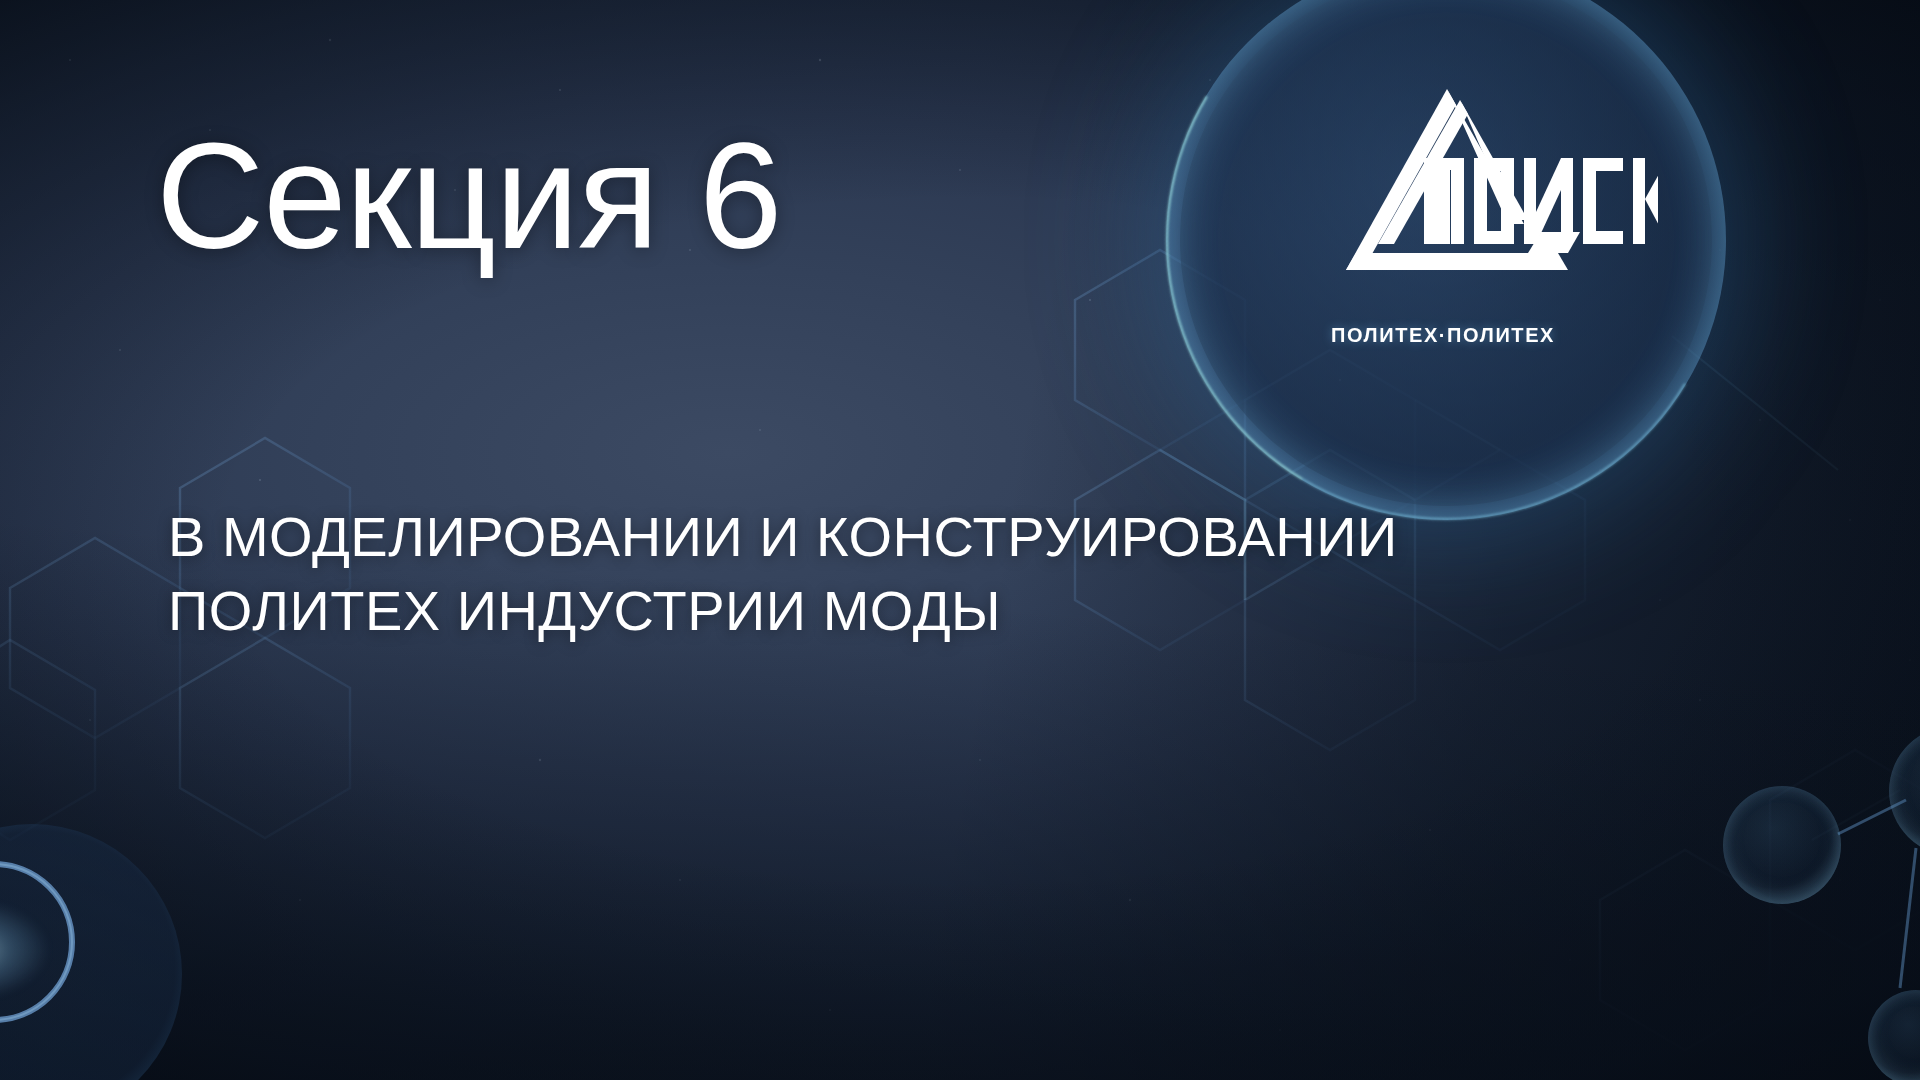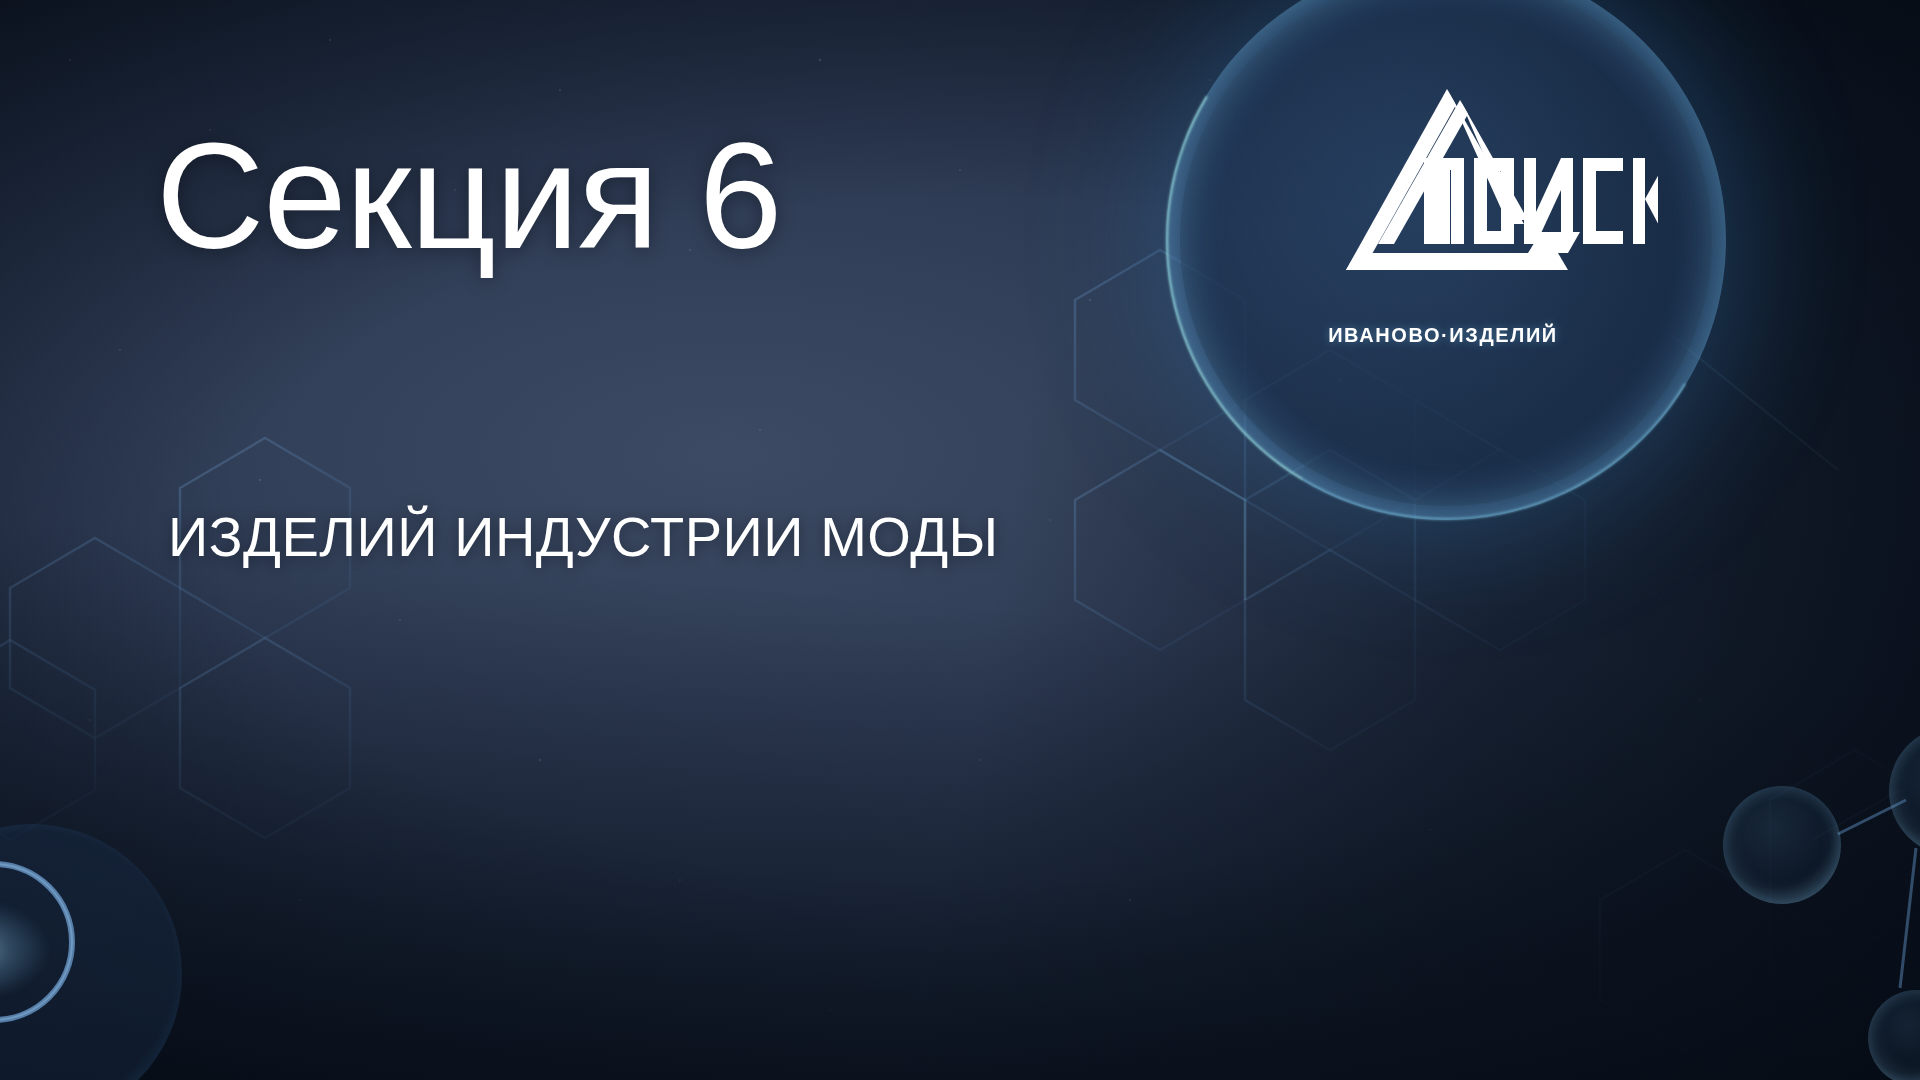--- a/index.html
+++ b/index.html
@@ -291,27 +291,28 @@
         <rect x="333" y="86" width="12" height="86"></rect>
         <polygon points="308,172 308,140 333,86 333,118"></polygon>
 
         <path d="M355,86 h40 v13 h-27 v60 h27 v13 h-40 z"></path>
 
         <rect x="405" y="86" width="12" height="86"></rect>
         <polygon points="417,127 440,86 454,86 430,128"></polygon>
         <polygon points="417,127 431,127 456,172 441,172"></polygon>
       </g>
     </svg>
-    <div class="logo-sub">ИВАНОВО·ИЗДЕЛИЙ</div>
+    <div class="logo-sub">ПОЛИТЕХ·ПОЛИТЕХ</div>
   </div>
 
   <div class="title">Секция 6</div>
 
   <div class="subtitle">
-    <span class="ln">ИЗДЕЛИЙ ИНДУСТРИИ МОДЫ</span>
+    <span class="ln">В МОДЕЛИРОВАНИИ И КОНСТРУИРОВАНИИ</span>
+    <span class="ln">ПОЛИТЕХ ИНДУСТРИИ МОДЫ</span>
   </div>
 
   <div class="mag-sphere"></div>
   <svg class="mag-icon" viewBox="0 0 300 300">
     <g fill="none" stroke="#6f9fd2" stroke-opacity=".75" stroke-width="6" stroke-linejoin="round">
       <circle cx="112" cy="118" r="78"></circle>
       <path d="M62 176 L22 216 L40 234 L80 194"></path>
     </g>
     <circle cx="112" cy="118" r="78" fill="none" stroke="#a9d8f5" stroke-opacity=".30" stroke-width="2"></circle>
     <circle cx="72" cy="186" r="9" fill="#e9f7ff" opacity=".92"></circle>

